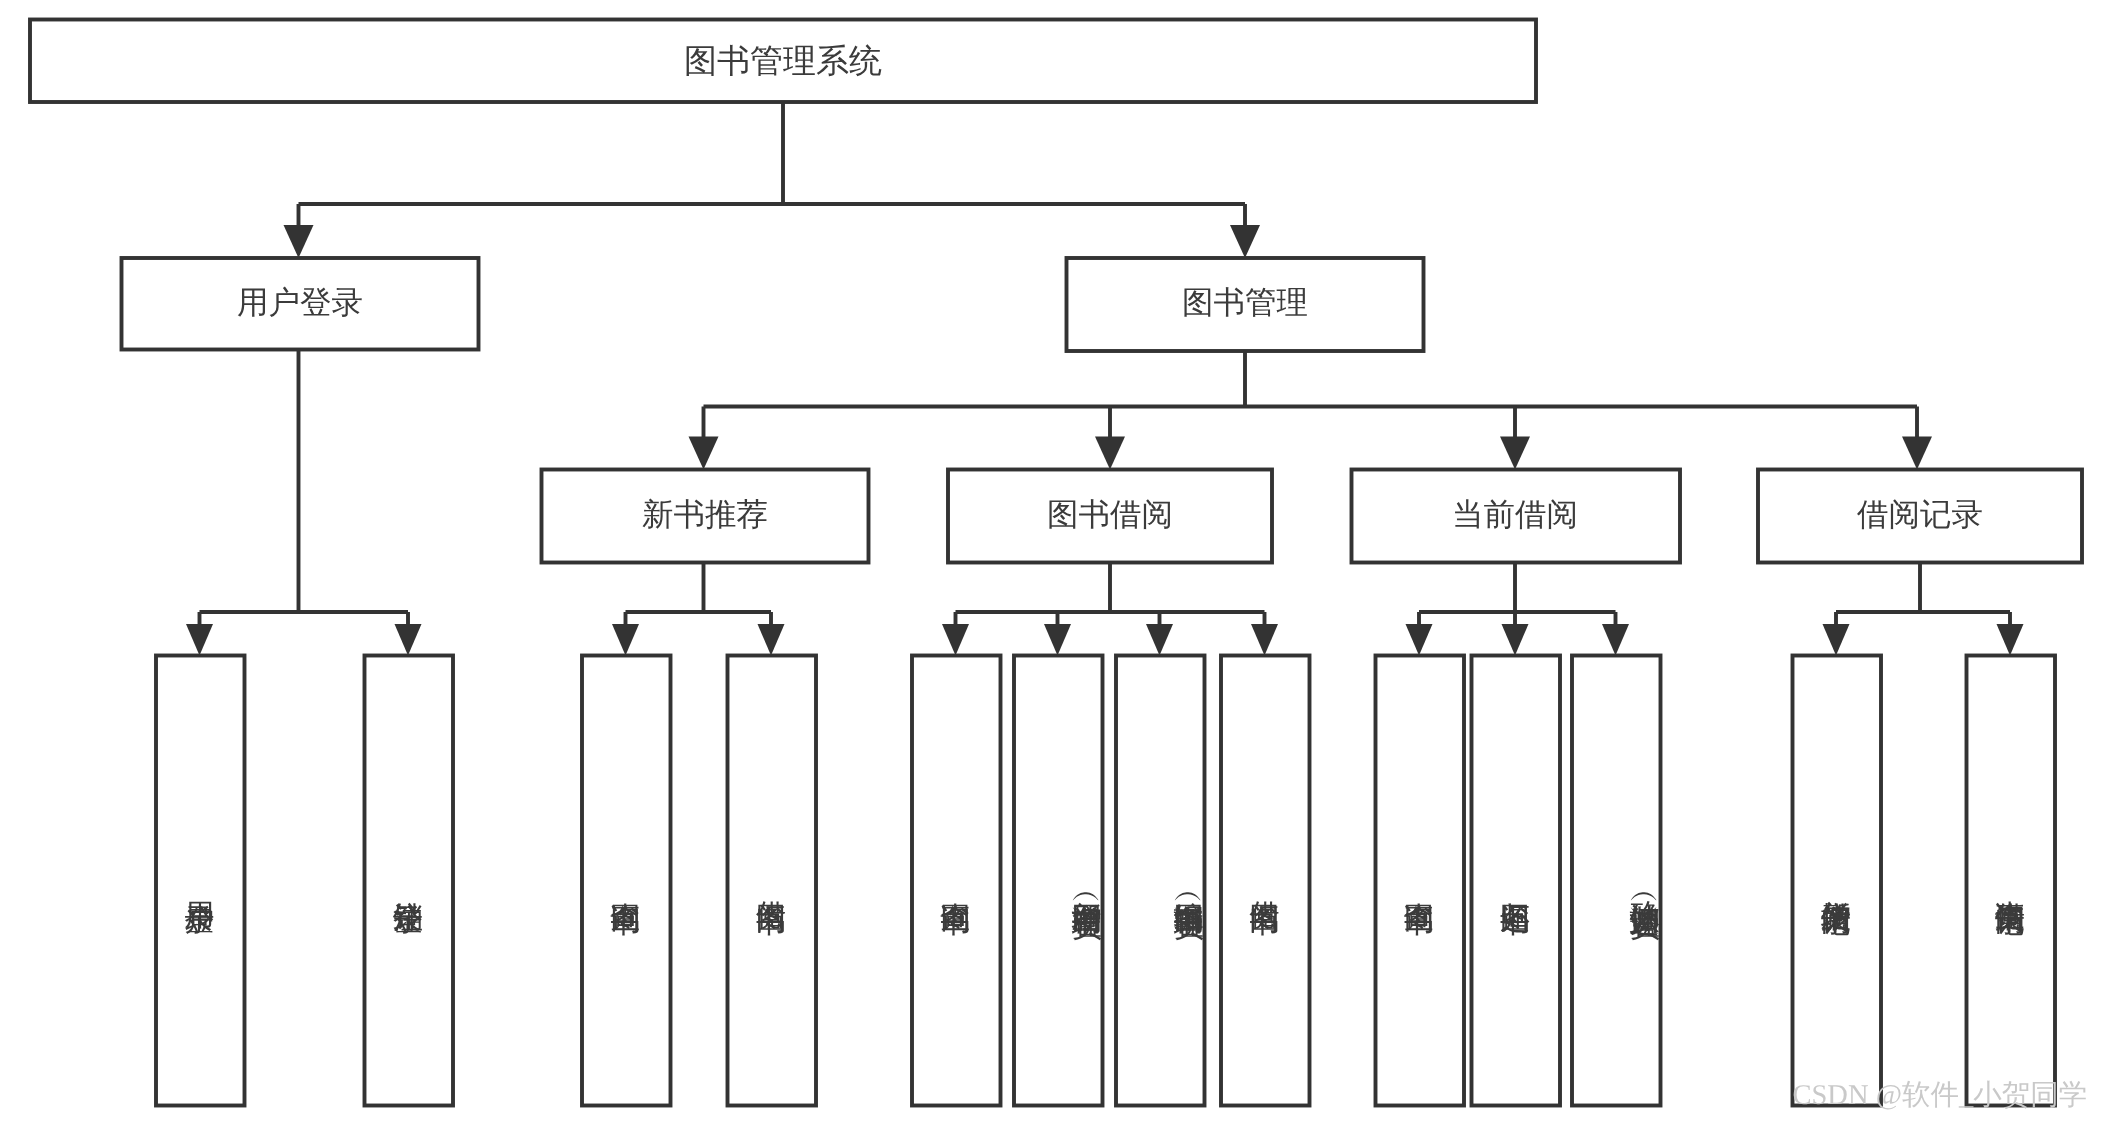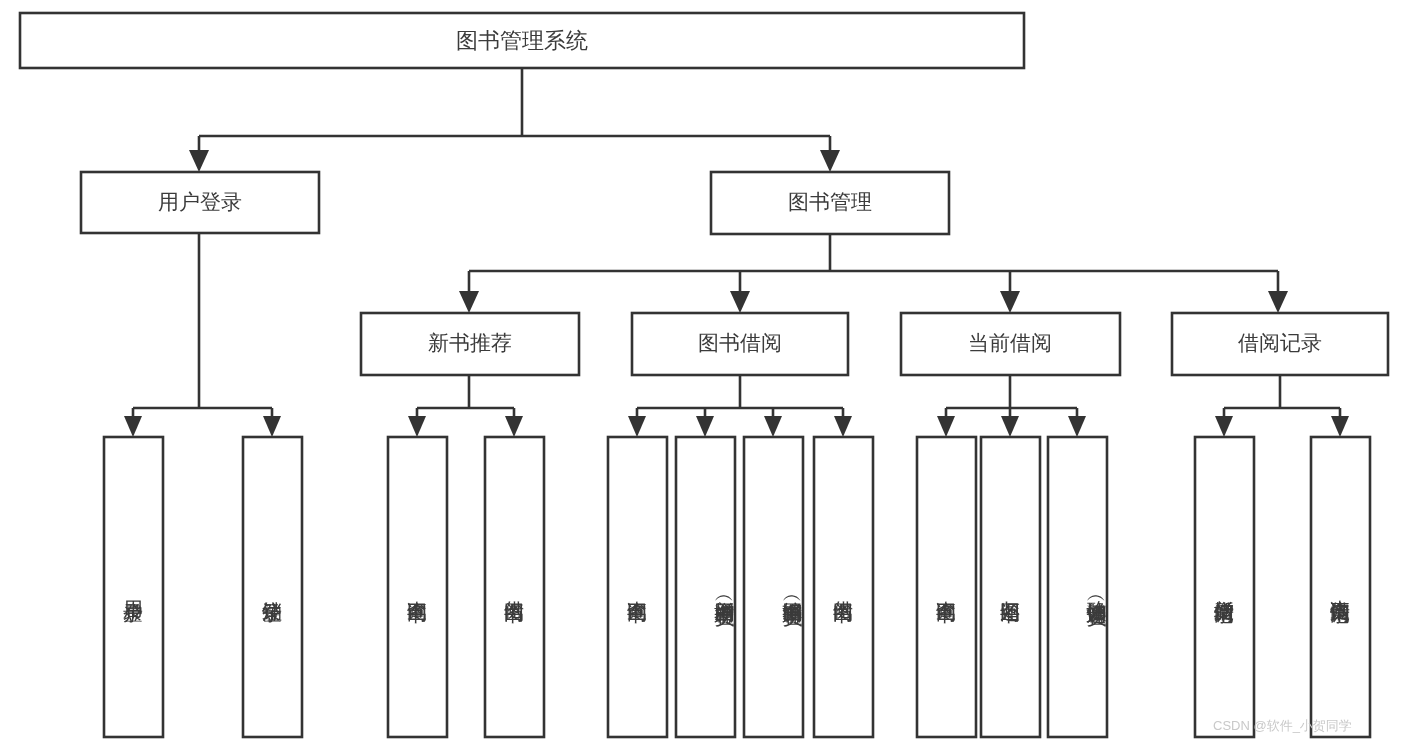--- a/index.html
+++ b/index.html
@@ -69,25 +69,24 @@
     font-family: "DejaVu Sans", "Liberation Sans", sans-serif;
     pointer-events: none;
     text-align: center;
   }
   .leaf-label-wrap.centered {
     align-items: center;
   }
   .watermark {
     position: absolute;
     color: #c9c9c9;
-    font-size: 13px;
-    font-family: Liberation Sans, sans-serif;
+    font-size: 19px;
+    font-family: Liberation Serif, serif;
     white-space: nowrap;
     pointer-events: none;
-    margin-left: 18px;
   }
 </style>
 </head>
 <body>
 
 <div id="diagram-root">
 
   <svg class="diagram-svg" viewBox="0 0 1405 747" xmlns="http://www.w3.org/2000/svg">
 
     <g>

